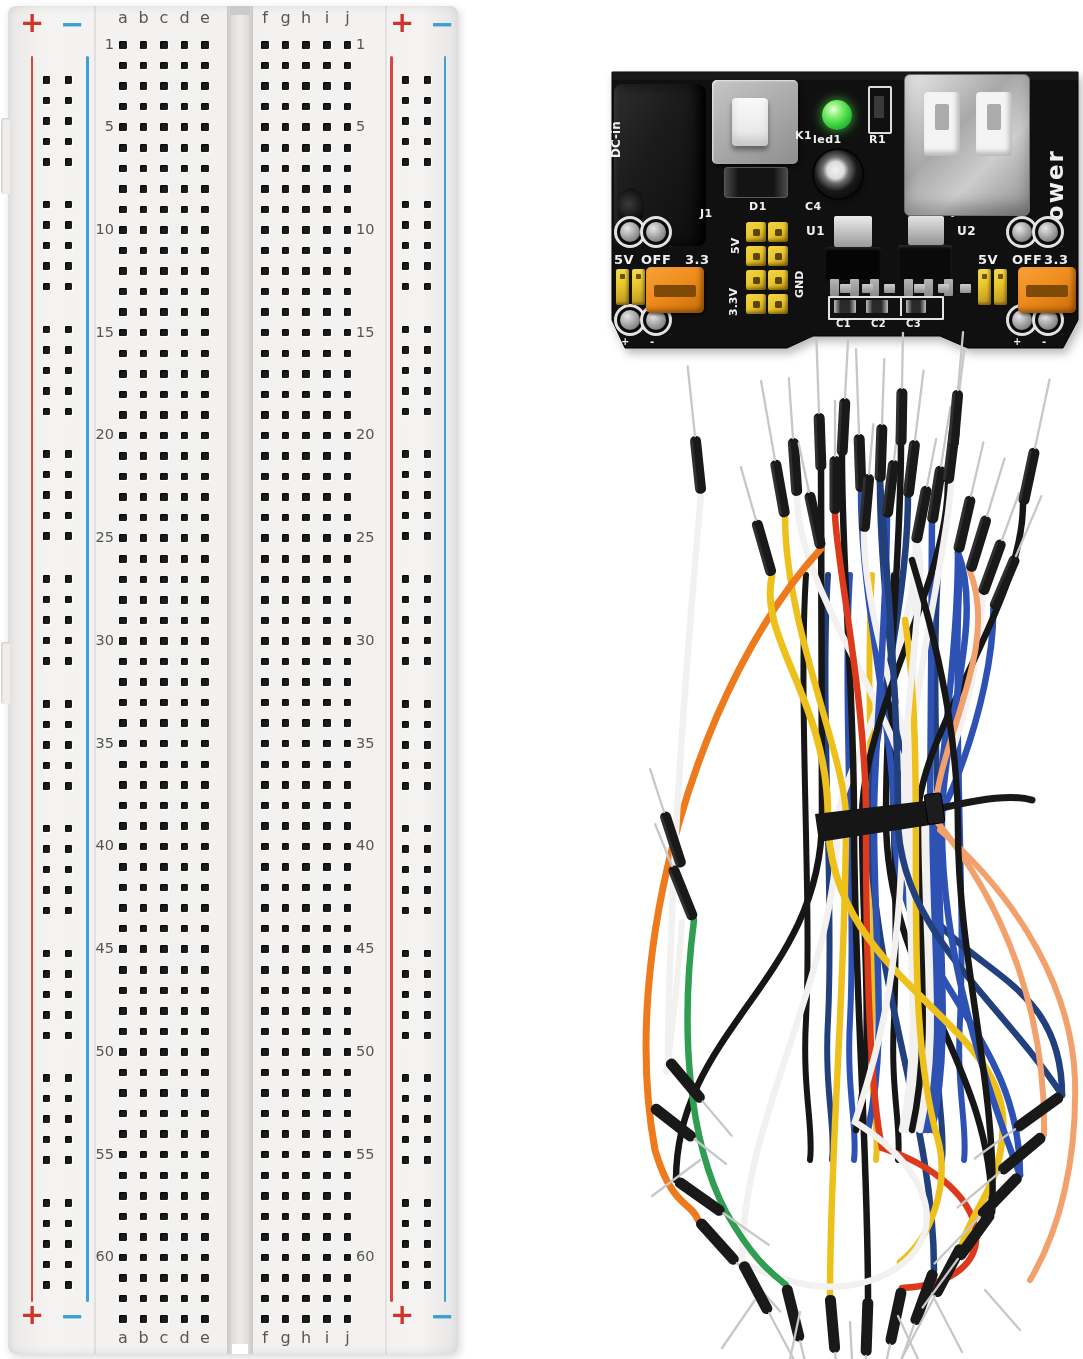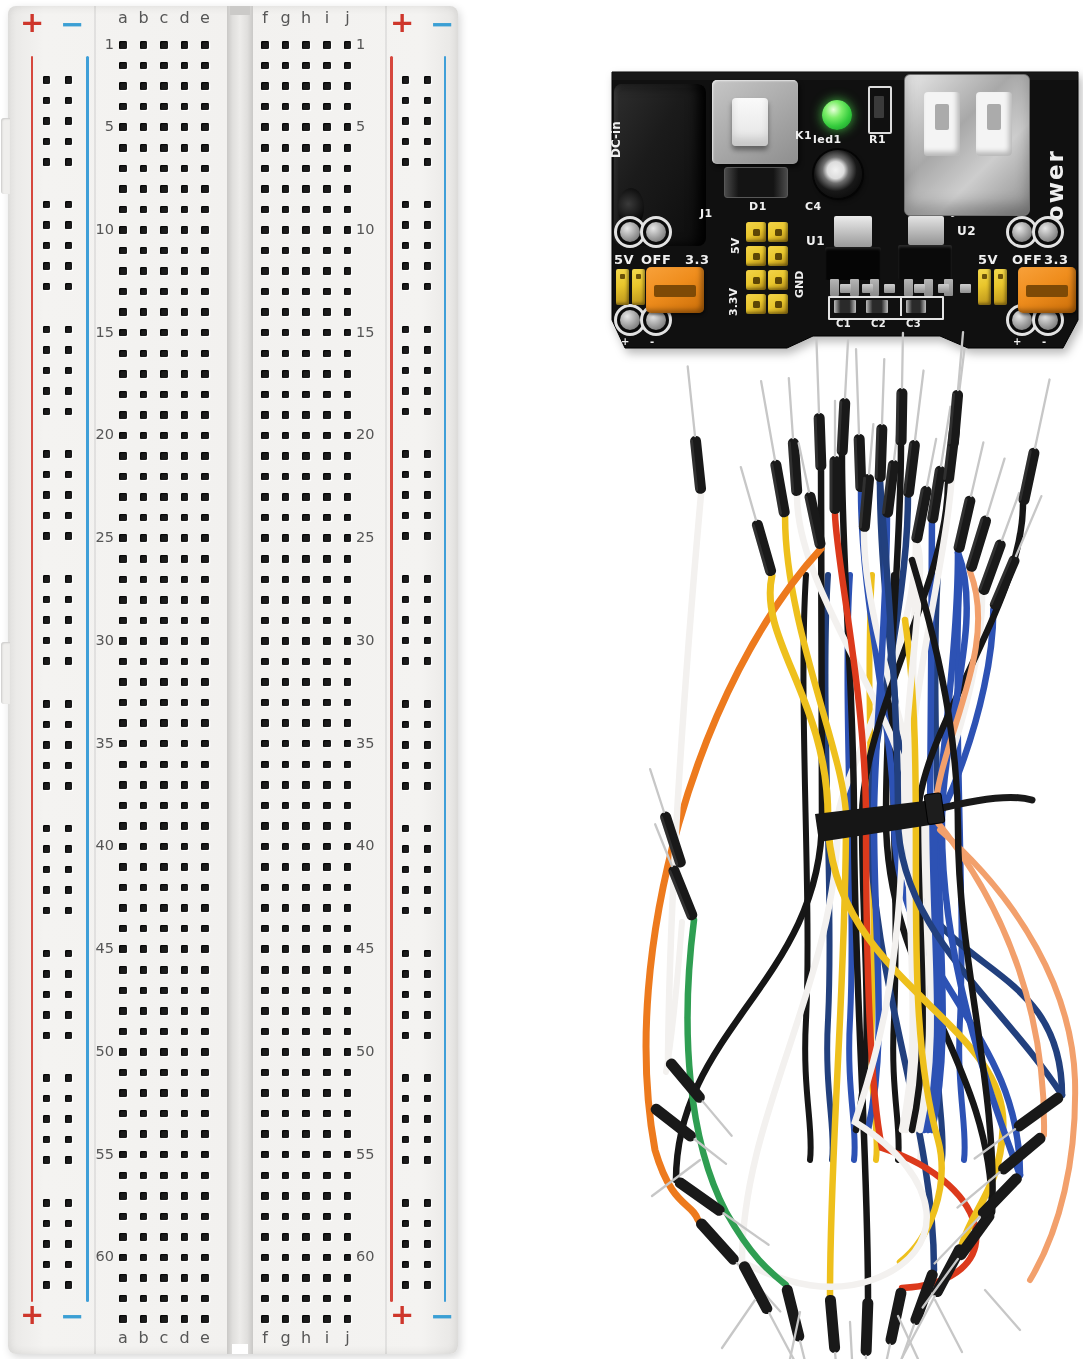--- a/index.html
+++ b/index.html
@@ -980,21 +980,21 @@
     <div class="silk" style="left:197px;top:131px;">C4</div>
 
     <div class="abs" style="left:116px;top:97px;width:62px;height:29px;border-radius:3px;background:linear-gradient(90deg,#4a4a4a 0%,#141414 22%,#141414 78%,#4a4a4a 100%);border:1px solid #585858;"></div>
     <div class="silk" style="left:141px;top:131px;">D1</div>
 
     <div class="abs" style="left:226px;top:146px;width:38px;height:31px;border-radius:2px;background:linear-gradient(#ececec,#9a9a9a);"></div>
     <div class="abs" style="left:217px;top:177px;width:56px;height:33px;border-radius:2px;background:#050505;box-shadow:inset 0 2px 3px rgba(255,255,255,.12);"></div>
     <div class="legs" style="left:222px;top:209px;"></div>
     <div class="legs" style="left:242px;top:209px;"></div>
     <div class="legs" style="left:262px;top:209px;"></div>
-    <div class="silk" style="left:198px;top:165px;font-size:12px;">U1</div>
+    <div class="silk" style="left:198px;top:155px;font-size:12px;">U1</div>
 
     <div class="abs" style="left:300px;top:146px;width:36px;height:29px;border-radius:2px;background:linear-gradient(#e4e4e4,#949494);"></div>
     <div class="abs" style="left:290px;top:175px;width:54px;height:35px;border-radius:2px;background:#0a0a0a;box-shadow:inset 0 2px 3px rgba(255,255,255,.15);"></div>
     <div class="legs" style="left:296px;top:209px;"></div>
     <div class="legs" style="left:316px;top:209px;"></div>
     <div class="legs" style="left:336px;top:209px;"></div>
     <div class="silk" style="left:349px;top:155px;font-size:12px;">U2</div>
     <div class="silk" style="left:344px;top:136px;">J2</div>
 
     <div class="abs" style="left:296px;top:4px;width:124px;height:140px;border-radius:6px;border:1px solid #6e6e6e;background:linear-gradient(135deg,#e8e8e8 0%,#a8a8a8 40%,#cdcdcd 65%,#8e8e8e 100%);box-shadow:inset 0 -10px 14px rgba(0,0,0,.25);"></div>

